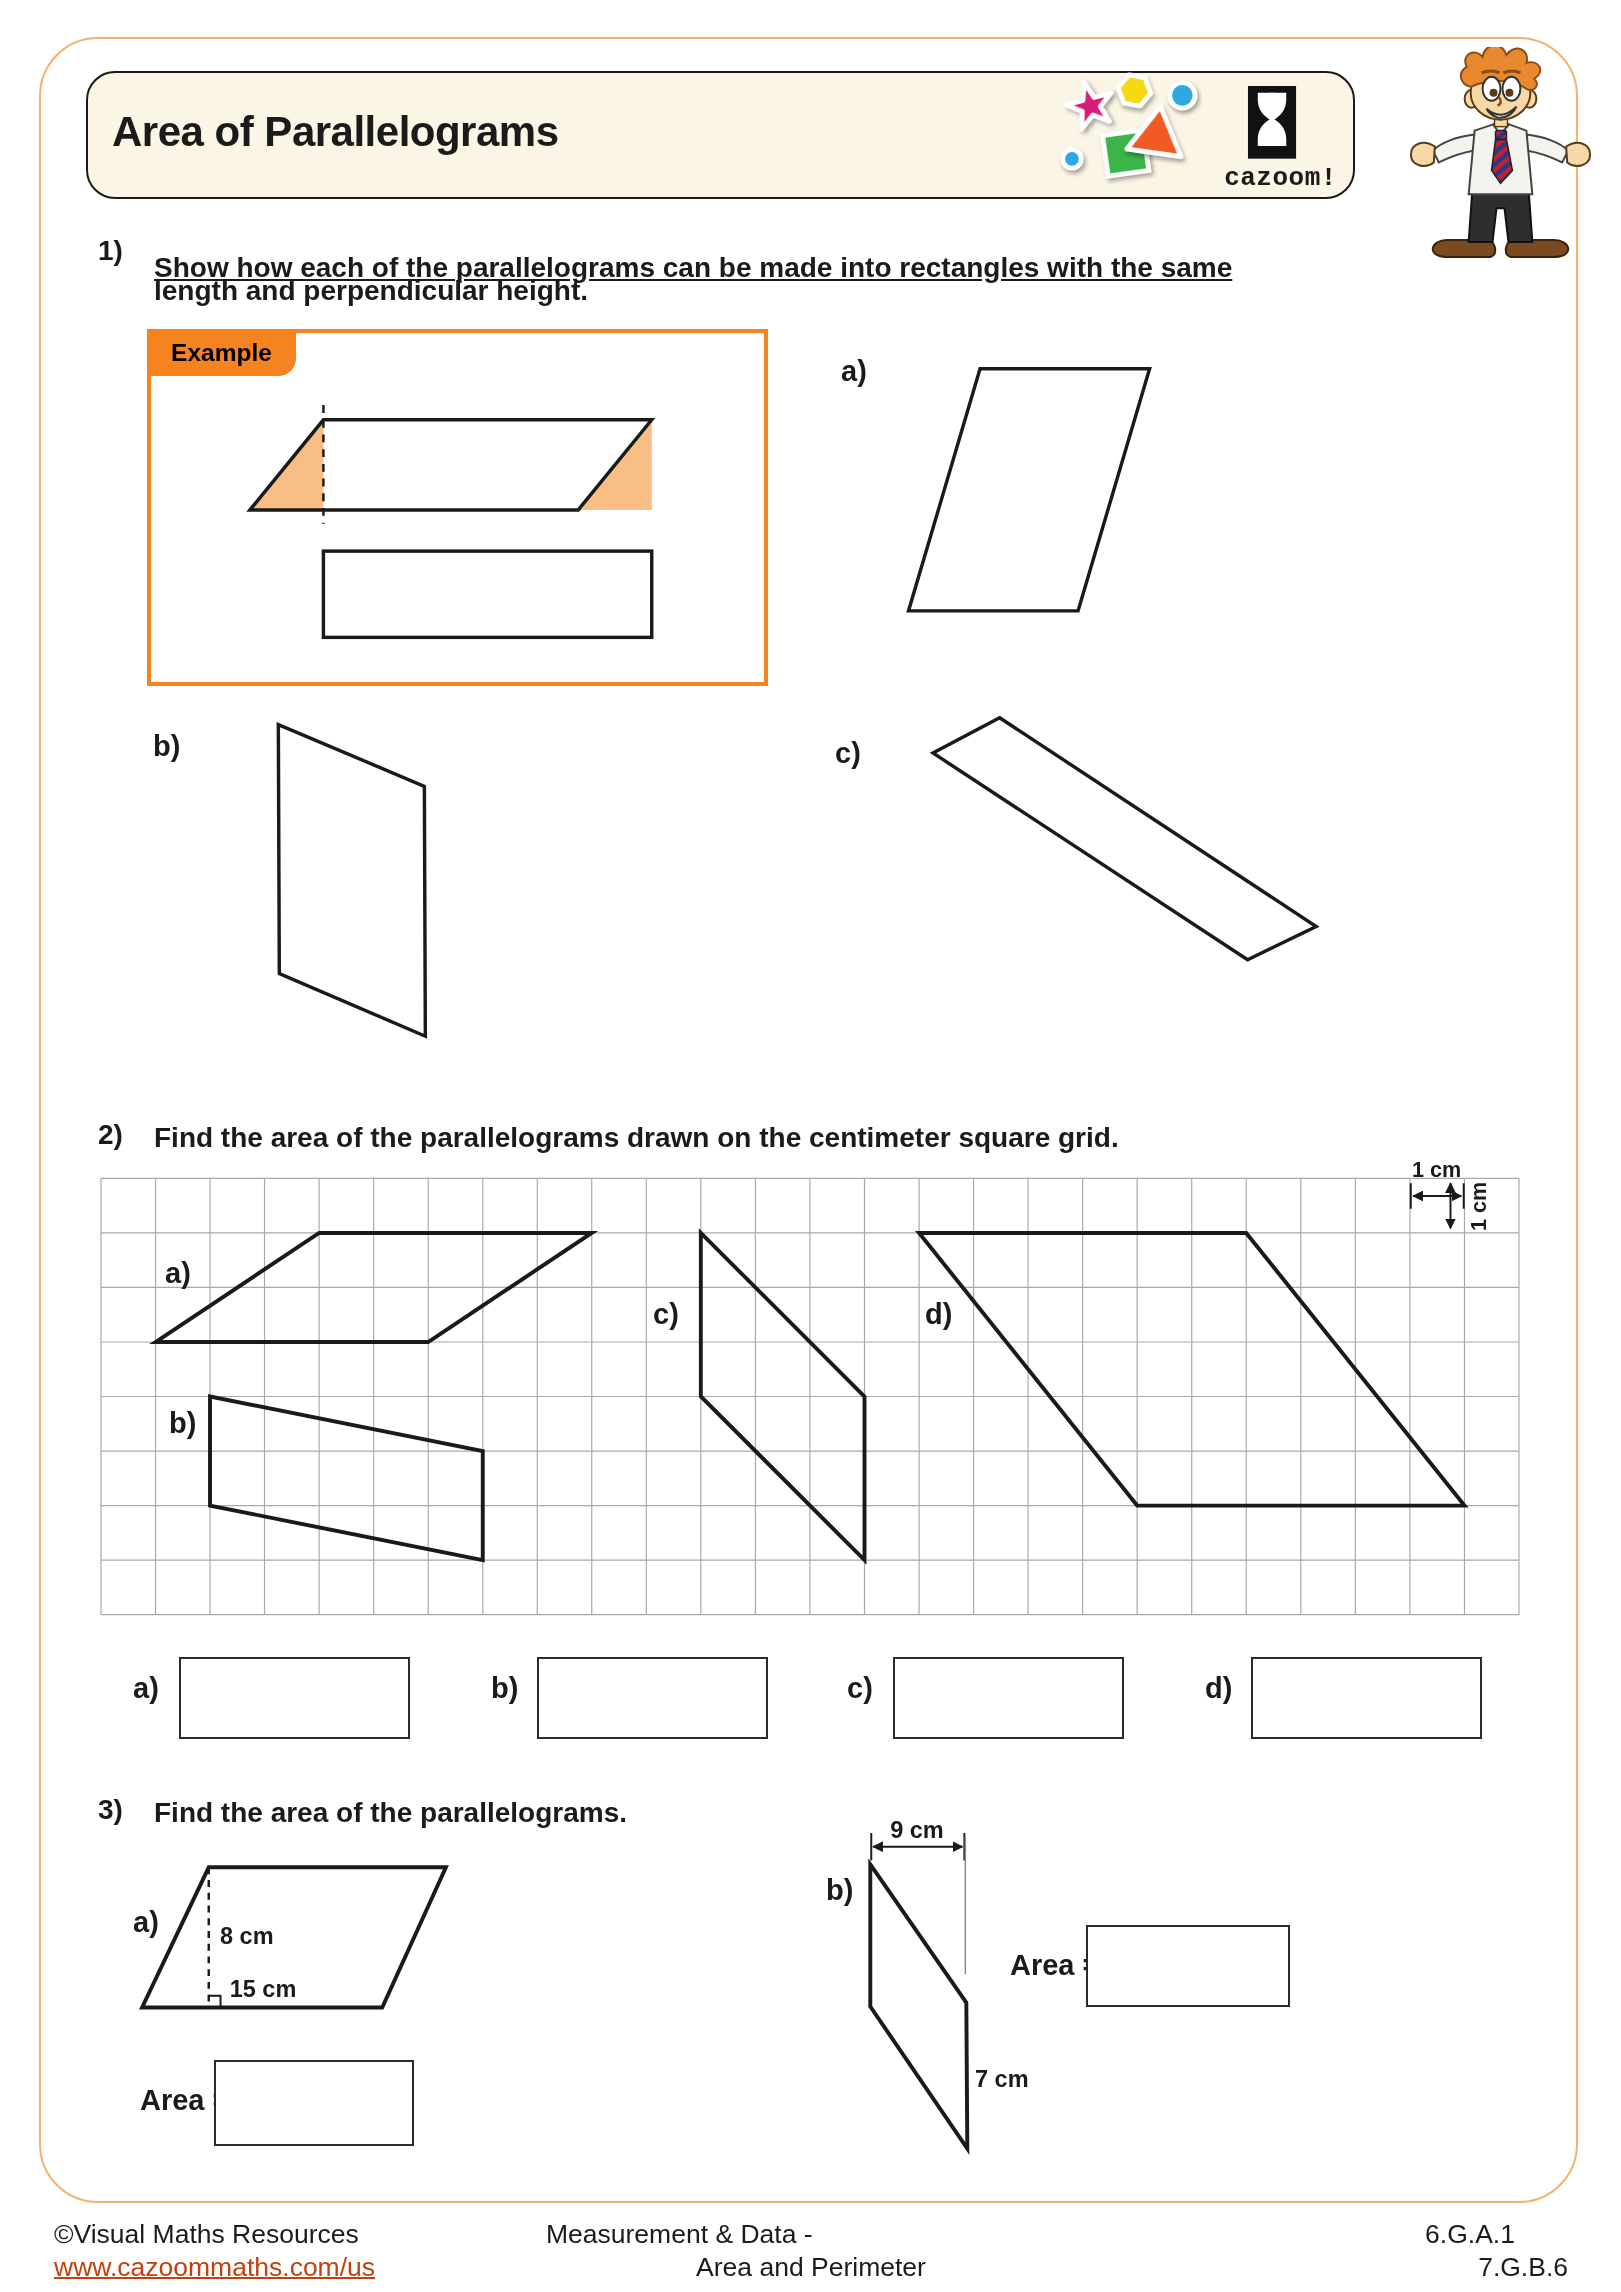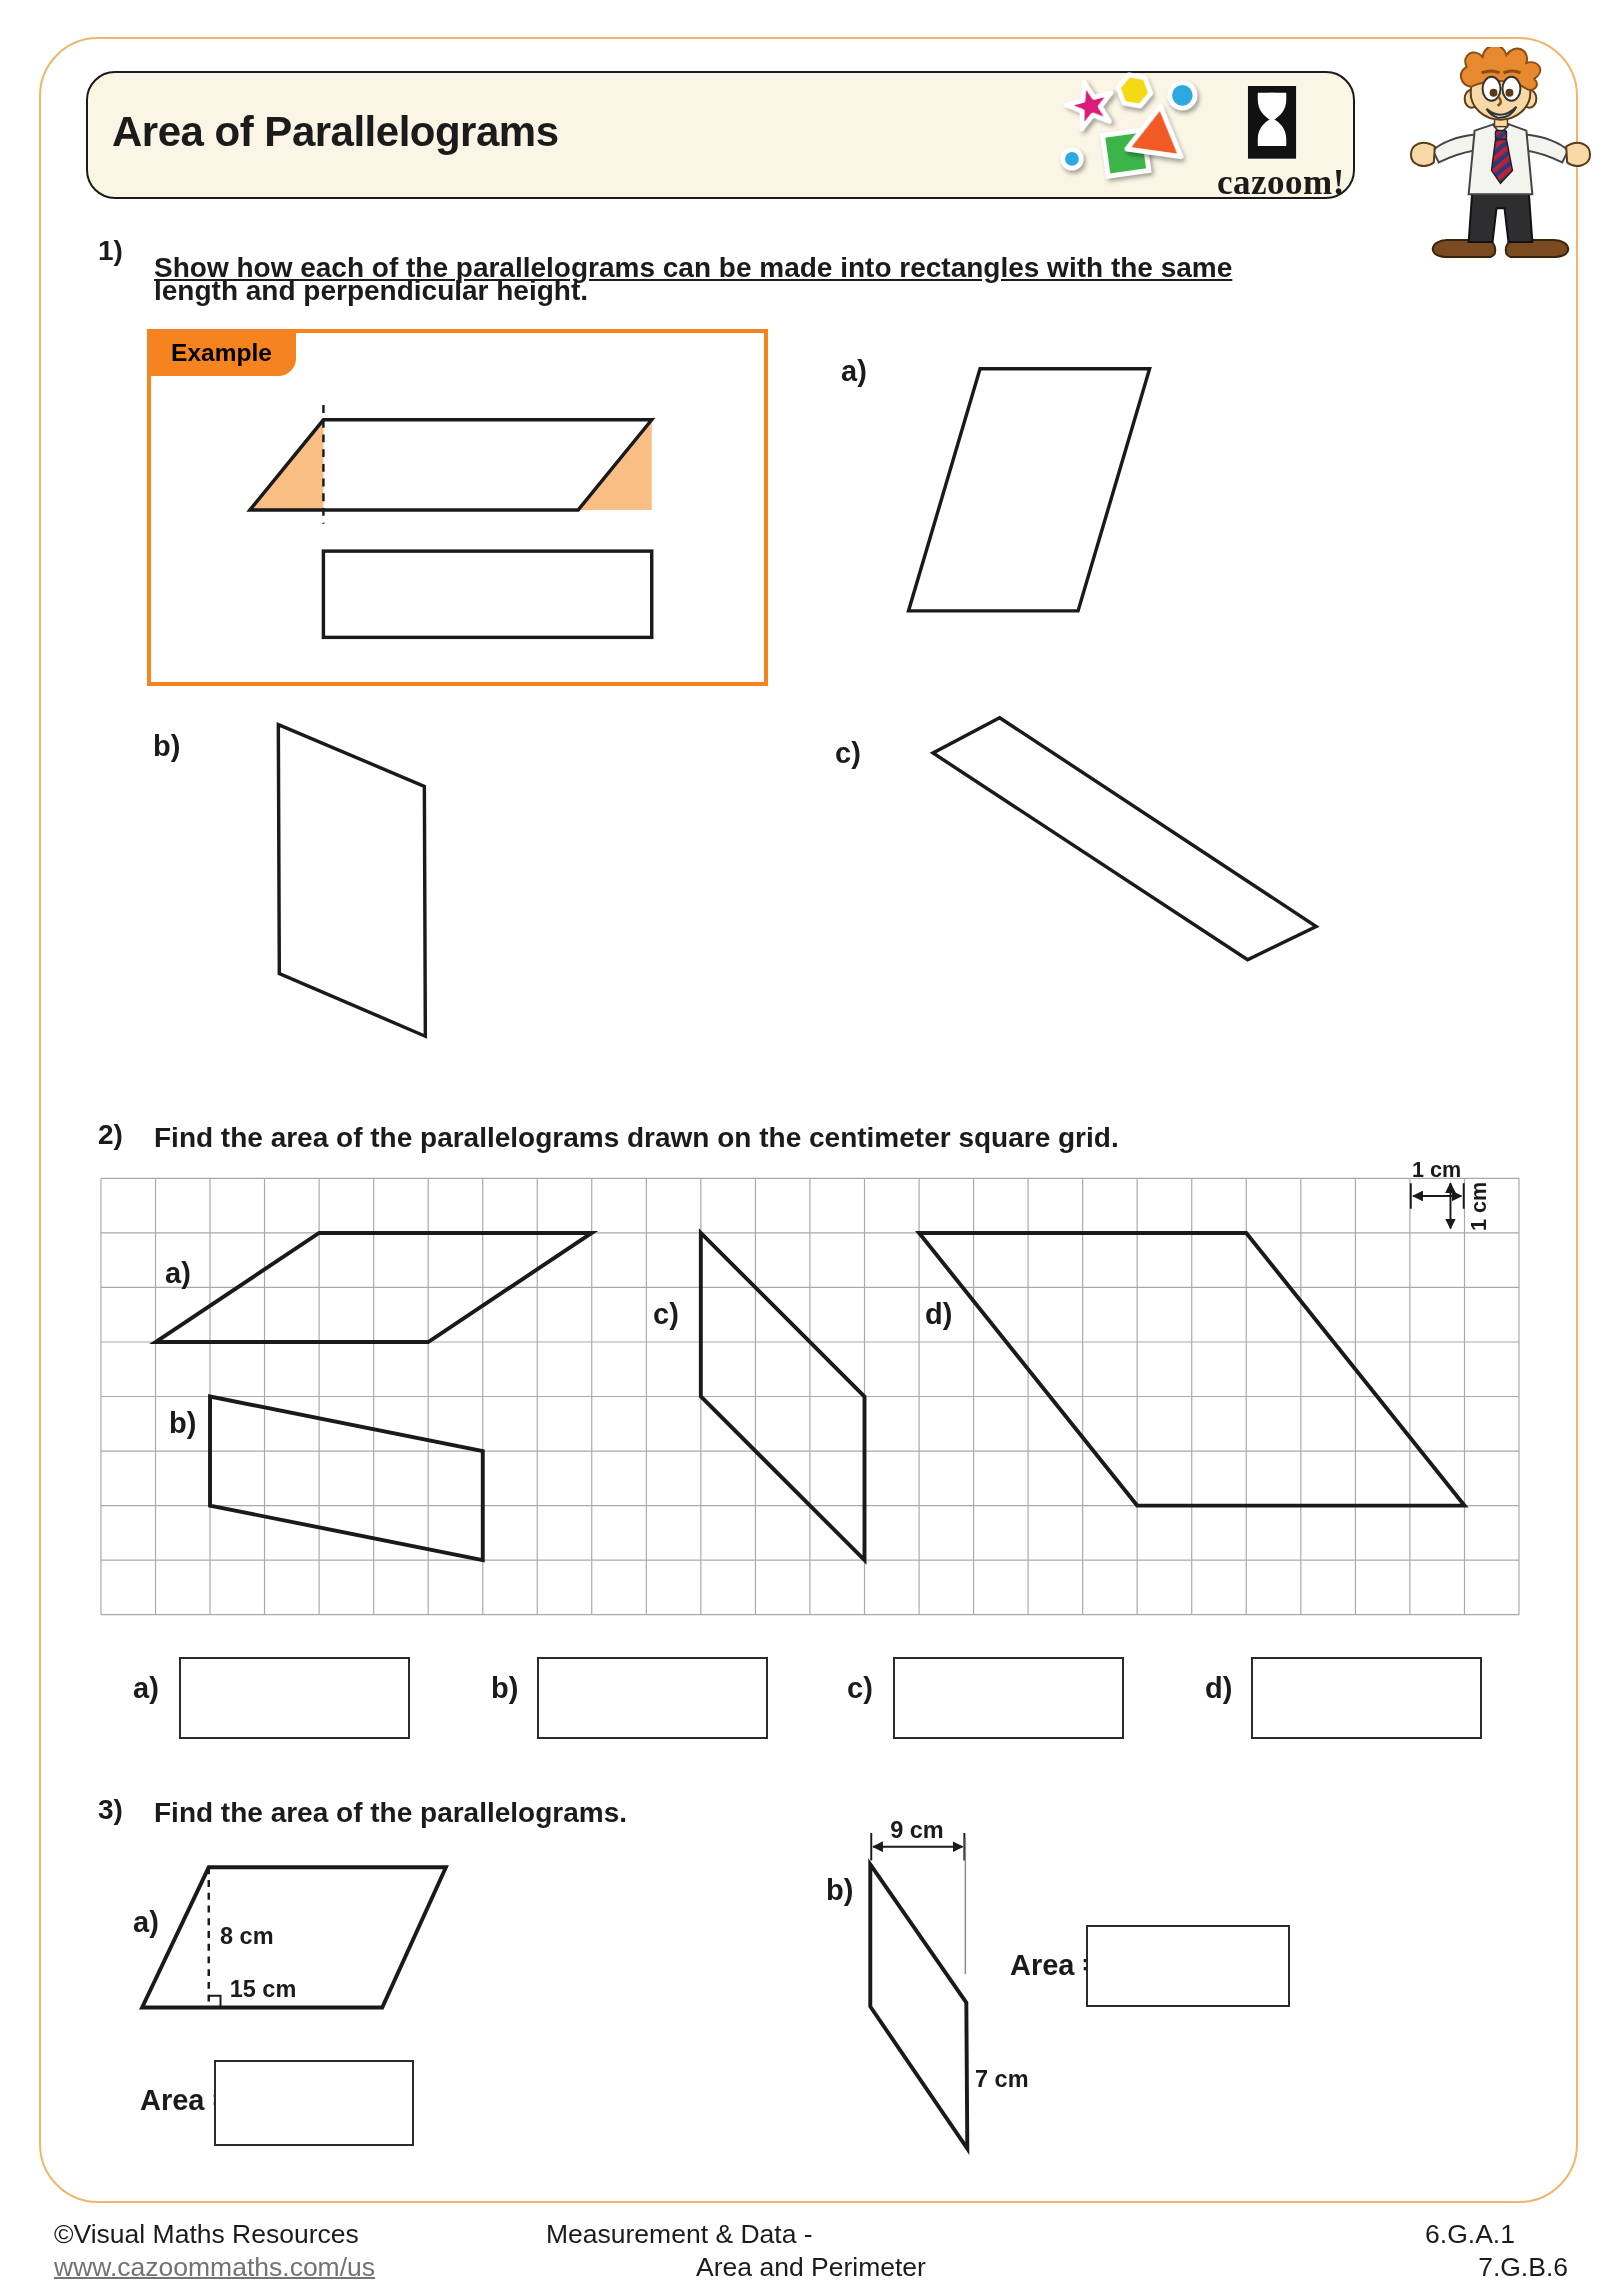--- a/index.html
+++ b/index.html
@@ -30,21 +30,21 @@
   .example-tab{
     left:147px;top:329px;width:149px;height:47px;background:#F5831F;
     border-bottom-right-radius:17.6px;
   }
   .example-tab-text{
     left:147px;top:339px;width:149px;text-align:center;
     color:#000000;font-size:24.5px;font-weight:bold;
   }
   .ansbox{border:2.9px solid #2b2b2b;background:#ffffff;}
   .footer{font-size:26.5px;}
-  .footer-link{color:#737373;text-decoration:underline;text-decoration-thickness:2px;}
+  .footer-link{color:#c2410c;text-decoration:underline;text-decoration-thickness:2px;}
   .vert-rot{transform:rotate(-90deg);transform-origin:0 0;}
   svg.artlayer{left:0;top:0;pointer-events:none;}
   .sticker{filter:drop-shadow(2px 3px 2px rgba(0,0,0,0.35));}
 </style>
 </head>
 <body>
 
 <div class="abs page-border"></div>
 
 <svg class="abs artlayer" width="1621" height="2293" viewBox="0 0 1654 2339">
@@ -118,21 +118,21 @@
   <g class="sticker" transform="translate(102,64) rotate(8)">
     <path d="M0,-26 L28,22 L-28,22 Z" fill="#F15A24" stroke="#ffffff" stroke-width="5" stroke-linejoin="round"></path>
   </g>
 </svg>
 
 <svg class="abs" style="left:1241px;top:86px;" width="118" height="108" viewBox="0 0 120 110">
   <rect x="7" y="0" width="49" height="74" fill="#111111"></rect>
   <path d="M17,7 h29 v7 c0,11 -7,17 -12,20 c5,3 12,9 12,20 v7 h-29 v-7 c0,-11 7,-17 12,-20 c-5,-3 -12,-9 -12,-20 Z" fill="#ffffff"></path>
   <ellipse cx="31.5" cy="10" rx="13" ry="3" fill="#ffffff"></ellipse>
 </svg>
-<div class="abs" style="left:1217px;top:163px;width:127px;text-align:center;font-family:Liberation Serif, serif;font-weight:bold;font-size:35px;letter-spacing:0.5px;">cazoom!</div>
+<div class="abs" style="left:1217px;top:163px;width:127px;text-align:center;font-family:Liberation Mono, monospace;font-weight:bold;font-size:26px;letter-spacing:0.5px;">cazoom!</div>
 
 <svg class="abs" style="left:1400px;top:47px;" width="201" height="211" viewBox="0 0 200 212">
   <defs>
     <pattern id="tiep" width="9" height="9" patternTransform="rotate(50)" patternUnits="userSpaceOnUse">
       <rect width="9" height="9" fill="#2A3A7A"></rect>
       <rect width="4.5" height="9" fill="#C02038"></rect>
     </pattern>
   </defs>
 
   <path d="M46,194 C30,194 25,210 45,211 L90,211 C97,209 96,197 88,194 Z" fill="#7A4A21" stroke="#3a2408" stroke-width="2"></path>

